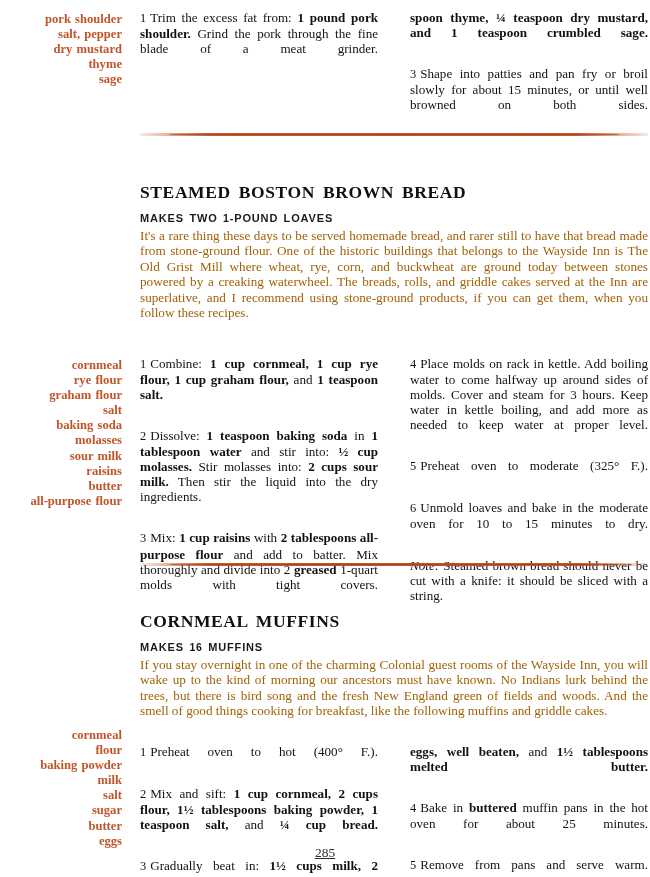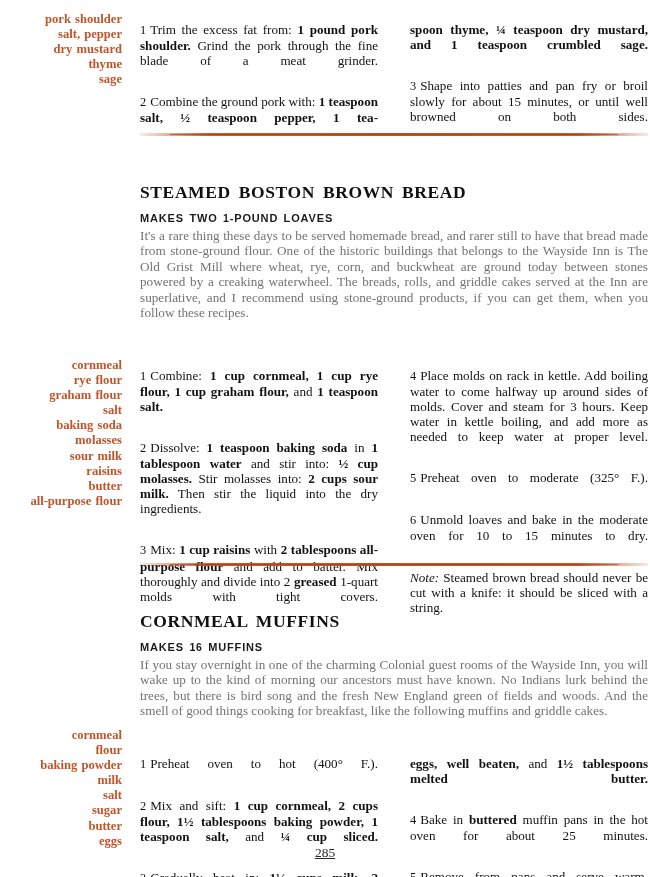--- a/index.html
+++ b/index.html
@@ -79,21 +79,21 @@
     margin: 11px 0 0 0;
     text-transform: uppercase;
   }
   .recipe-yield .num { font-size: 10.5px; }
 
   
   .intro {
     position: absolute;
     left: 140px;
     width: 508px;
-    color: #737373;
+    color: #a16207;
     font-size: 13.2px;
     line-height: 15.4px;
     text-align: justify;
     text-justify: inter-word;
     margin: 0;
     hyphens: none;
   }
 
   
   .sidebar {
@@ -110,21 +110,21 @@
   .sidebar div { white-space: nowrap; }
 
   
   .cols {
     position: absolute;
     left: 140px;
     width: 508px;
   }
   .col {
     position: absolute;
-    top: 12px;
+    top: 0;
     width: 238px;
     font-size: 13.1px;
     line-height: 15.05px;
     text-align: justify;
     text-justify: inter-word;
     color: #121212;
   }
   .col.left  { left: 0; }
   .col.right { left: 270px; }
 
@@ -164,21 +164,20 @@
     <div class="sidebar" style="top:12px;">
         <div>pork shoulder</div>
         <div>salt, pepper</div>
         <div>dry mustard</div>
         <div>thyme</div>
         <div>sage</div>
       </div>
     <div class="cols" style="top:10px;">
       <div class="col left">
           <p class="step"><span class="n">1</span><span>Trim the excess fat from: </span><b>1 pound pork shoulder.</b><span> Grind the pork through the fine blade of a meat grinder.</span></p>
-          <p class="step"><span class="n">2</span><span>Combine the ground pork with: </span><b>1 teaspoon salt, ½ teaspoon pepper, 1 tea-</b></p>
         </div>
       <div class="col right">
           <p class="step"><b>spoon thyme, ¼ teaspoon dry mustard, and 1 teaspoon crumbled sage.</b></p>
           <p class="step"><span class="n">3</span><span>Shape into patties and pan fry or broil slowly for about 15 minutes, or until well browned on both sides.</span></p>
         </div>
     </div>
   </div>
 
   <div class="rule" style="top:133px;"></div>
 
@@ -229,21 +228,21 @@
         <div>baking powder</div>
         <div>milk</div>
         <div>salt</div>
         <div>sugar</div>
         <div>butter</div>
         <div>eggs</div>
       </div>
     <div class="cols" style="top:744px;">
       <div class="col left">
           <p class="step"><span class="n">1</span><span>Preheat oven to hot (400° F.).</span></p>
-          <p class="step"><span class="n">2</span><span>Mix and sift: </span><b>1 cup cornmeal, 2 cups flour, 1½ tablespoons baking powder, 1 teaspoon salt,</b><span> and </span><b>¼ cup sliced.</b></p>
+          <p class="step"><span class="n">2</span><span>Mix and sift: </span><b>1 cup cornmeal, 2 cups flour, 1½ tablespoons baking powder, 1 teaspoon salt,</b><span> and </span><b>¼ cup bread.</b></p>
           <p class="step"><span class="n">3</span><span>Gradually beat in: </span><b>1½ cups milk, 2</b></p>
         </div>
       <div class="col right">
           <p class="step"><b>eggs, well beaten,</b><span> and </span><b>1½ tablespoons melted butter.</b></p>
           <p class="step"><span class="n">4</span><span>Bake in </span><b>buttered</b><span> muffin pans in the hot oven for about 25 minutes.</span></p>
           <p class="step"><span class="n">5</span><span>Remove from pans and serve warm.</span></p>
         </div>
     </div>
   </div>
 

